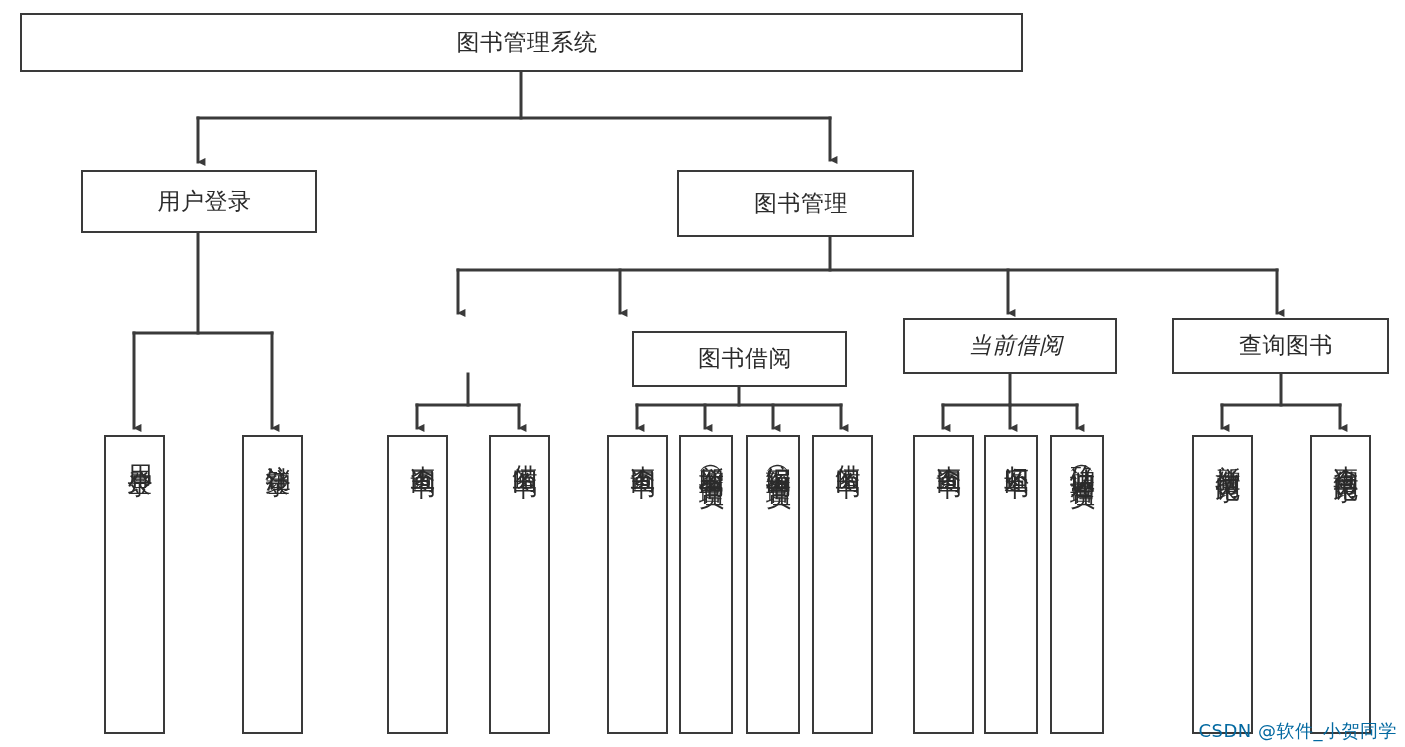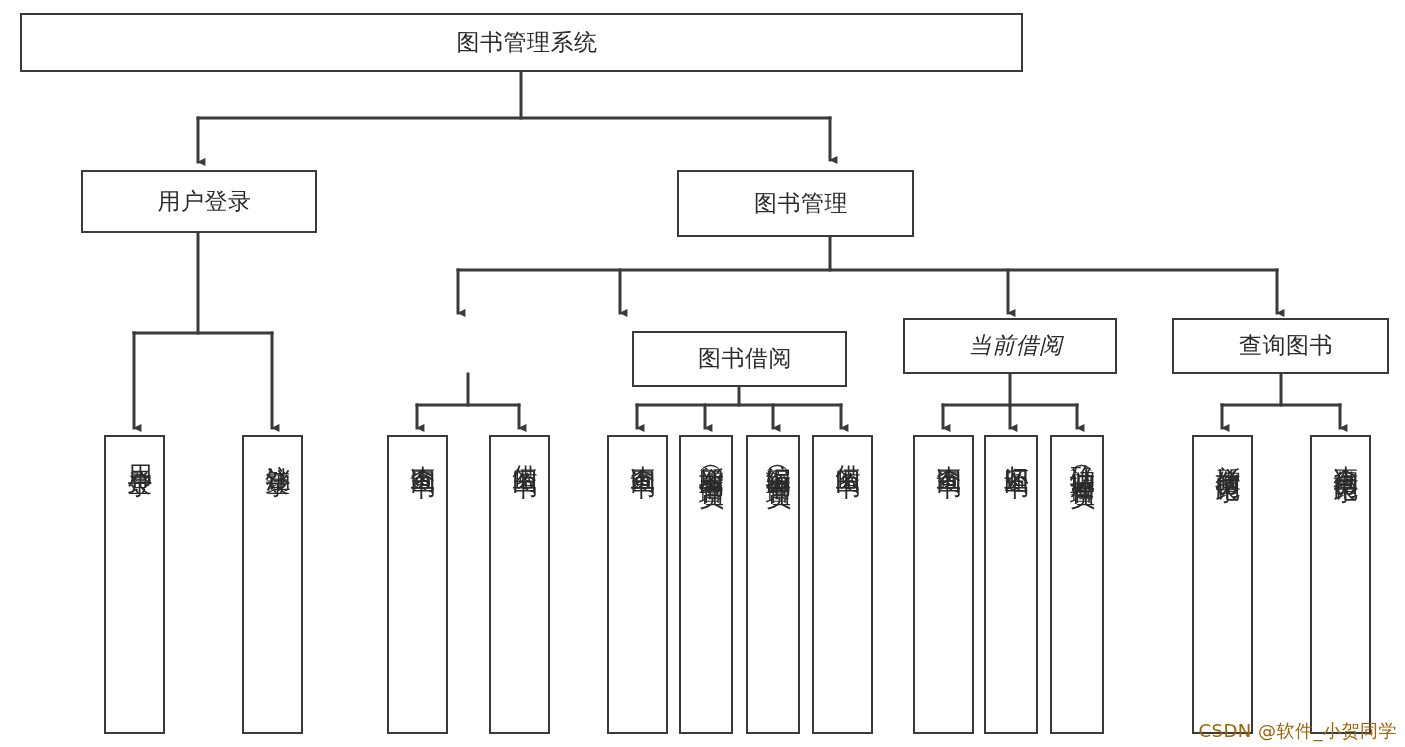--- a/index.html
+++ b/index.html
@@ -55,21 +55,21 @@
     text-orientation:upright;
     font-size:25px;
     line-height:1.0;
     letter-spacing:3px;
   }
   .watermark{
     position:absolute;
     right:8px;
     bottom:4px;
     font-size:18px;
-    color:#a16207;
+    color:#0369a1;
     z-index:5;
     white-space:nowrap;
     letter-spacing:0.5px;
   }
 </style>
 </head>
 <body>
 
 <div id="diagram-root">
 

